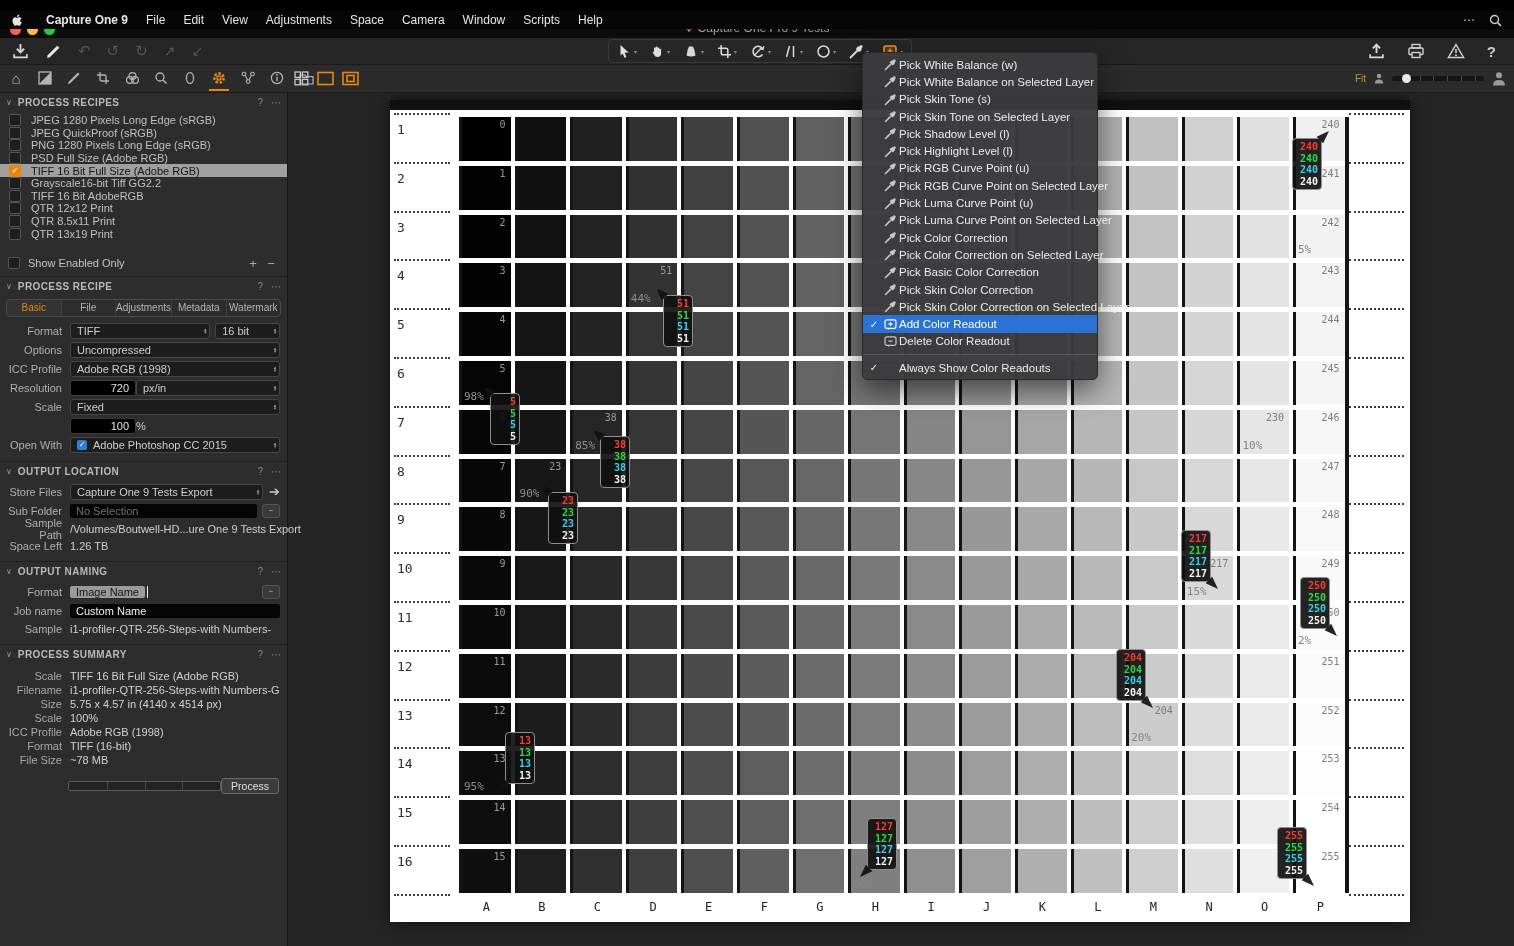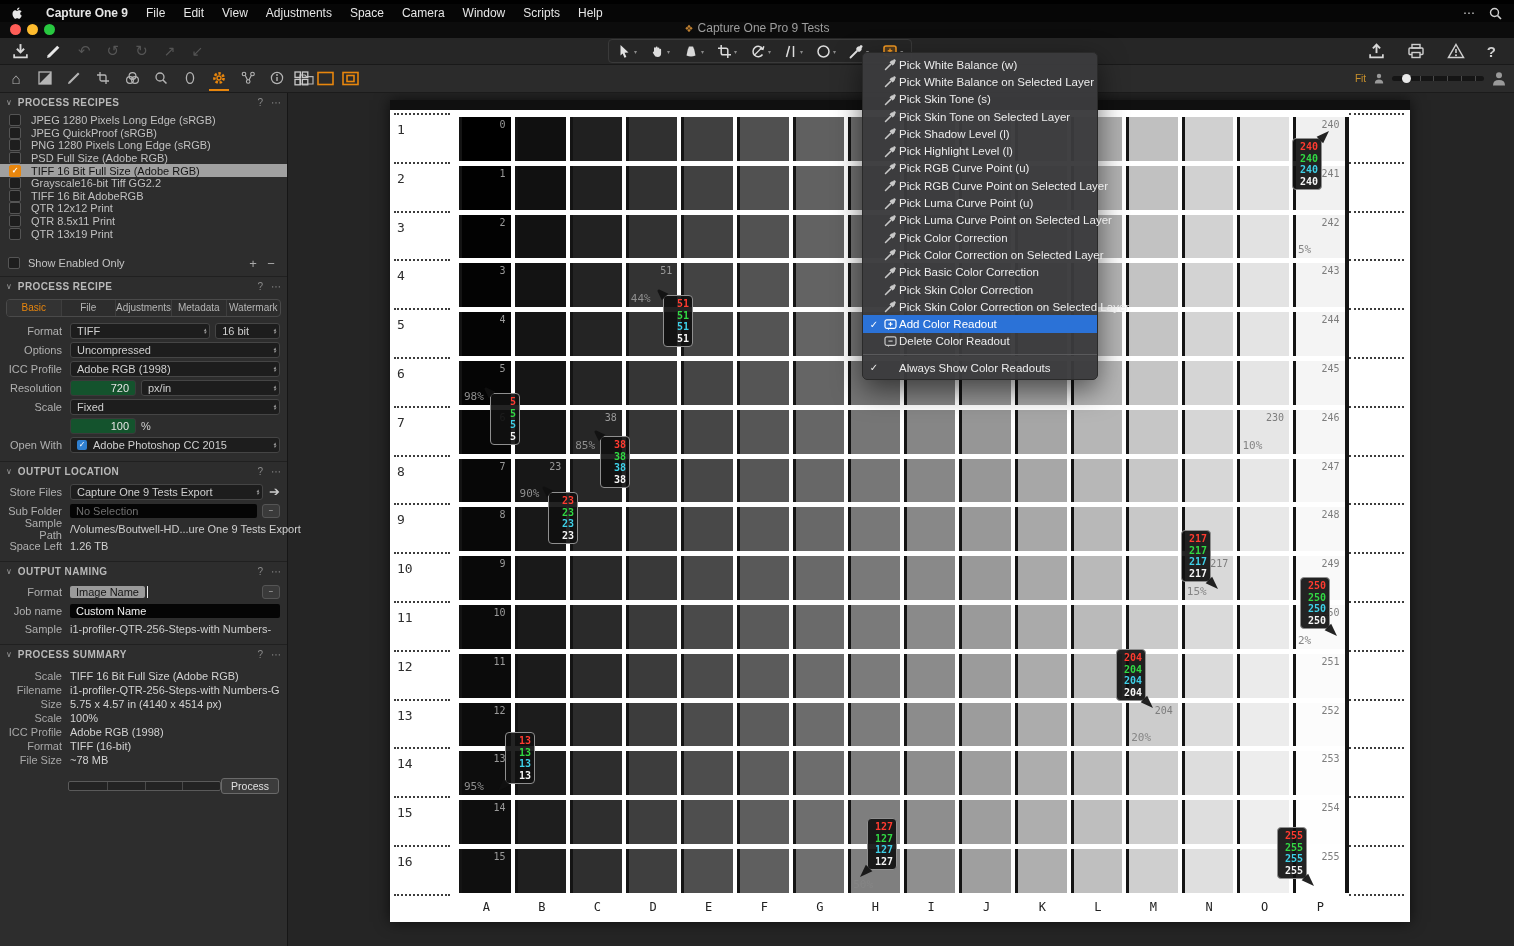--- a/index.html
+++ b/index.html
@@ -1,18 +1,18 @@
 <!DOCTYPE html>
 <html><head>
 <meta charset="utf-8">
 <style>
   html,body{margin:0;padding:0;background:#000;width:1514px;height:946px;overflow:hidden;
     font-family:"Liberation Sans",sans-serif;-webkit-font-smoothing:antialiased;}
   
-  #menubar{position:absolute;left:0;top:4px;width:1514px;height:18px;background:#060606;color:#e6e6e6;
+  #menubar{position:absolute;left:0;top:11px;width:1514px;height:18px;background:#060606;color:#e6e6e6;
     display:flex;align-items:center;font-size:12px;z-index:60;}
   #menubar .apple{margin:0 14px 0 12px;display:flex;align-items:center;}
   #menubar .mitem{padding:0 9px;white-space:nowrap;}
   #menubar .mitem.app{font-weight:bold;}
   #menubar .mb-right{margin-left:auto;display:flex;align-items:center;gap:14px;padding-right:12px;color:#cfcfcf;}
   
   #titlebar{position:absolute;left:0;top:18px;width:1514px;height:20px;background:#0c0c0c;z-index:55;}
   .tl{position:absolute;top:6px;width:11px;height:11px;border-radius:50%;}
   #titlebar .title{position:absolute;left:0;right:0;top:3px;text-align:center;color:#9d9d9d;font-size:12px;}
   #titlebar .title .ticon{color:#c08030;font-size:10px;margin-right:4px;}
@@ -58,22 +58,22 @@
   .tab{flex:1;display:flex;align-items:center;justify-content:center;font-size:10px;color:#b5b5b5;border-right:1px solid #3e3e3e;}
   .tab:last-child{border-right:none;}
   .tab.active{color:#e8860d;background:#333;}
   
   .frow{display:flex;align-items:center;margin:3px 7px 0 0;height:16px;}
   .flabel{width:62px;text-align:right;color:#b0b0b0;margin-right:8px;flex:none;}
   .select{flex:1;display:flex;align-items:center;background:#1d1d1d;border:1px solid #454545;border-radius:3px;
     height:14px;padding:0 3px 0 6px;color:#cfcfcf;min-width:0;}
   .select .val{flex:1;white-space:nowrap;overflow:hidden;}
   .step{display:flex;flex-direction:column;font-size:5px;line-height:3.4px;color:#9a9a9a;margin-left:3px;}
-  .numfield{background:#14532d;border:1px solid #3a3a3a;border-radius:3px;height:14px;width:52px;color:#e5e5e5;
-    display:flex;align-items:center;justify-content:flex-end;padding:0 6px;margin-right:5px;flex:none;}
+  .numfield{background:#000000;border:1px solid #3a3a3a;border-radius:3px;height:14px;width:52px;color:#e5e5e5;
+    display:flex;align-items:center;justify-content:flex-end;padding:0 6px;flex:none;}
   .plaintext{color:#cfcfcf;}
   .bluecb{width:10px;height:10px;border-radius:2px;background:#2f7fd0;color:#fff;font-size:8px;display:inline-flex;
     align-items:center;justify-content:center;margin-right:6px;flex:none;}
   .dotsbtn{width:16px;height:12px;border:1px solid #555;border-radius:3px;background:#3a3a3a;color:#bbb;font-size:8px;
     display:flex;align-items:center;justify-content:center;margin-left:5px;flex:none;}
   .arrowbtn{color:#c9c9c9;font-size:13px;margin-left:6px;flex:none;}
   .token{background:#9a9a9a;color:#141414;border-radius:2px;padding:0 6px;height:12px;display:inline-flex;align-items:center;}
   .cursorbar{display:inline-block;width:1px;height:12px;background:#eee;margin-left:2px;}
   .blackinput{flex:1;background:#050505;height:14px;color:#f0f0f0;display:flex;align-items:center;padding:0 6px;border-radius:2px;}
   .placeholder{color:#6f6f6f;}

